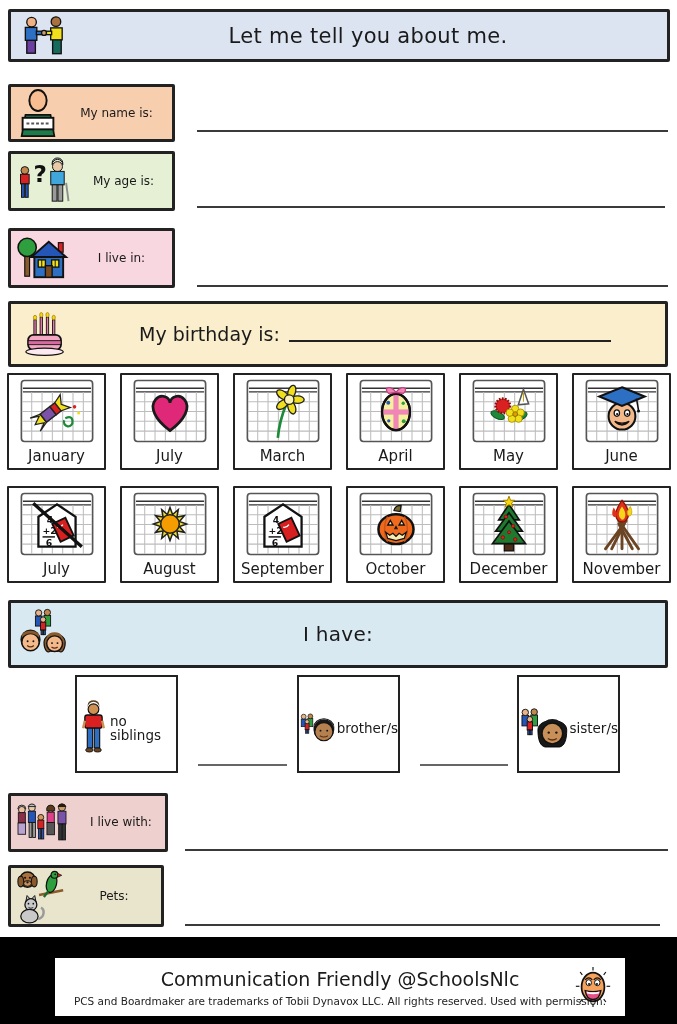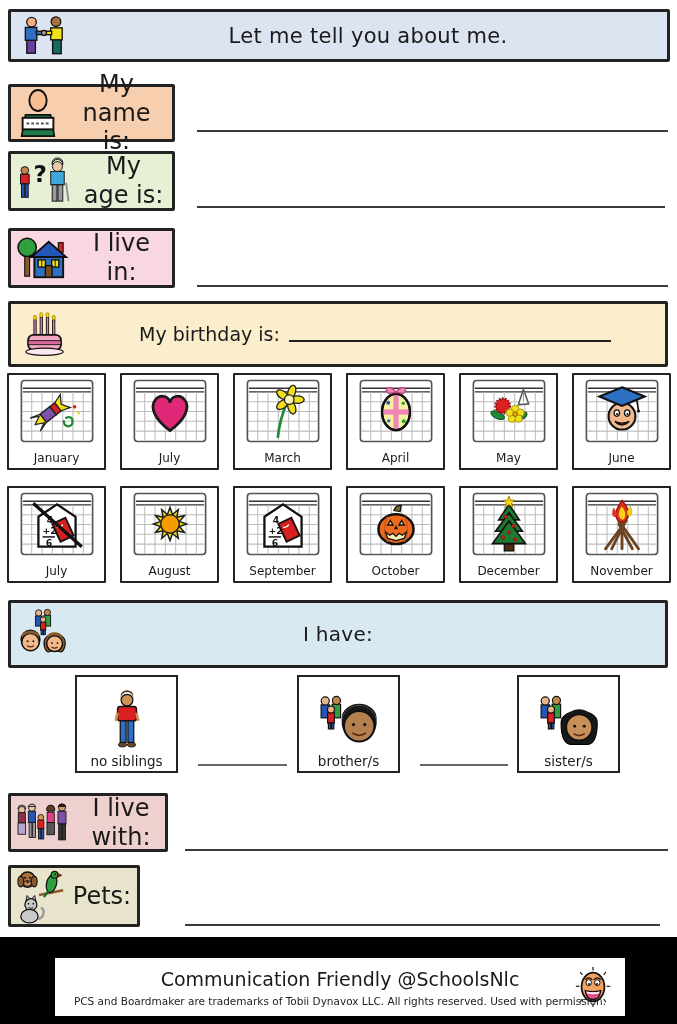--- a/index.html
+++ b/index.html
@@ -3,59 +3,59 @@
 <meta charset="utf-8">
 <style>
   html,body{margin:0;padding:0;background:#fff;}
   .page{position:relative;width:677px;height:1024px;background:#fff;overflow:hidden;
         font-family:"DejaVu Sans",sans-serif;color:#1a1a1a;}
   svg{display:block;}
   .defs{position:absolute;width:0;height:0;}
   .band,.label-box{position:absolute;box-sizing:border-box;border:3px solid #222;border-radius:2px;
         display:flex;align-items:center;}
   .band-title{flex:1;text-align:center;font-size:21px;letter-spacing:.3px;}
-  .lbl{flex:1;text-align:center;font-size:24px;line-height:1.2;padding:0 5px;}
+  .lbl{flex:1;text-align:center;font-size:12px;line-height:1.2;padding:0 5px;}
   .lbl-inner{display:inline-block;max-width:84px;}
   .write-line{position:absolute;border-top:2px solid #3a3a3a;}
   .write-line.thick{border-top:2.5px solid #666;}
 
   
   .header{left:8px;top:9px;width:662px;height:53px;}
   .header svg{margin-left:8px;}
 
   
   .name-box{left:8px;top:84px;width:167px;height:58px;}
   .age-box{left:8px;top:151px;width:167px;height:60px;}
   .livein-box{left:8px;top:228px;width:167px;height:60px;}
   .livewith-box{left:8px;top:793px;width:160px;height:59px;}
-  .pets-box{left:8px;top:865px;width:132px;height:62px;}
+  .pets-box{left:8px;top:865px;width:156px;height:62px;}
   .label-box svg{margin-left:4px;flex:none;}
 
   
   .bday{left:8px;top:301px;width:660px;height:66px;}
   .bday svg{margin-left:10px;flex:none;}
   .bday-line{position:absolute;left:128px;top:0;height:100%;display:flex;align-items:center;font-size:19px;}
   .bday-underline{display:inline-block;width:322px;border-bottom:2.5px solid #222;height:14px;margin-left:9px;}
 
   
   .months-row{position:absolute;left:7px;display:flex;gap:14px;}
   .months-row.r1{top:373px;} .months-row.r2{top:486px;}
   .month-card{width:99px;height:97px;box-sizing:border-box;border:2.5px solid #222;border-radius:1px;background:#fff;
         display:flex;flex-direction:column;align-items:center;justify-content:space-between;padding:4px 0 2px;}
-  .month-label{font-size:12px;line-height:1;padding-bottom:2px;}
+  .month-label{font-size:15px;line-height:1;padding-bottom:2px;}
   .cal{width:76px;height:64px;}
 
   
   .ihave{left:8px;top:600px;width:660px;height:68px;}
   .ihave svg{position:absolute;left:6px;top:4px;}
   .ihave .band-title{font-size:20px;}
 
   
   .sib-box{position:absolute;top:675px;width:103px;height:98px;box-sizing:border-box;border:2.5px solid #222;
-        background:#fff;display:flex;flex-direction:column;align-items:center;justify-content:space-between;
+        background:#fff;display:flex;flex-direction:row;align-items:center;justify-content:space-between;
         padding:12px 0 3px;}
   .sib-label{font-size:13.5px;line-height:1;}
   .sib1{left:75px;} .sib2{left:297px;} .sib3{left:517px;}
 
   
   .footer-band{position:absolute;left:0;top:937px;width:677px;height:87px;background:#000;padding-left:17px;}
   .footer-card{position:absolute;left:55px;top:21px;width:570px;height:58px;background:#fff;
         display:flex;flex-direction:column;align-items:center;justify-content:center;gap:5px;}
   .footer-title{font-size:19px;}
   .footer-disclaimer{font-size:10.5px;color:#222;}

